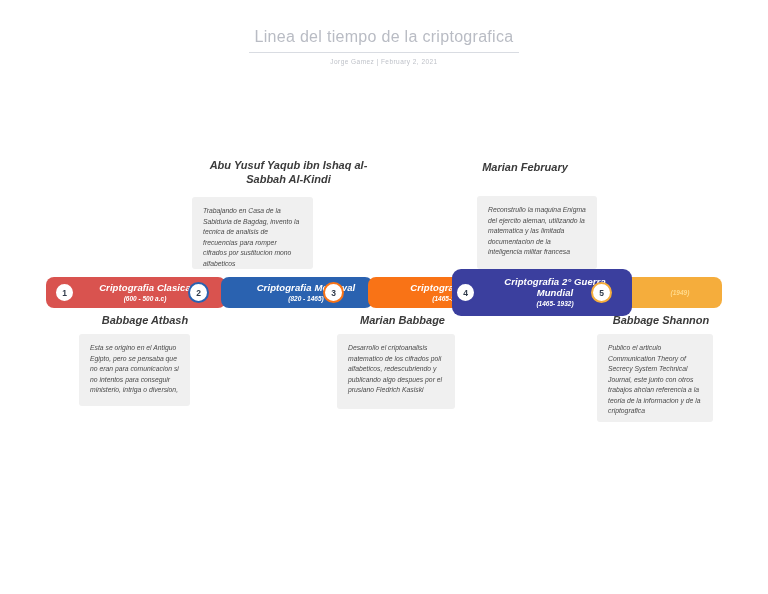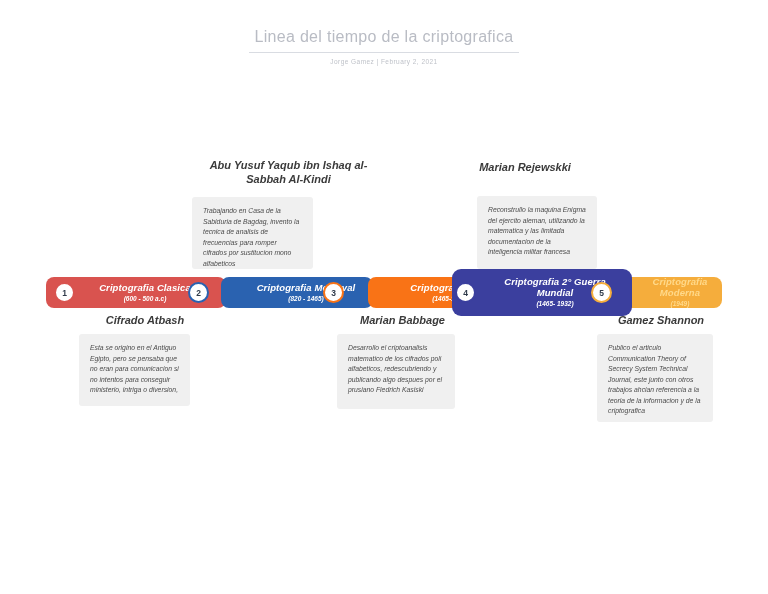--- a/index.html
+++ b/index.html
@@ -138,21 +138,21 @@
 </div>
 
 <div class="event" style="left:168px; top:158px; width:165px;margin-left:38px;">
   <div class="event-heading">Abu Yusuf Yaqub ibn Ishaq al-Sabbah Al-Kindi</div>
 </div>
 <div class="event" style="left:192px; top:197px; width:121px; height:72px;">
   <div class="event-box" style="height:72px;">Trabajando en Casa de la Sabiduria de Bagdag, invento la tecnica de analisis de frecuencias para romper cifrados por sustitucion mono alfabeticos</div>
 </div>
 
 <div class="event" style="left:450px; top:160px; width:150px;">
-  <div class="event-heading">Marian Rejewskki</div>
+  <div class="event-heading">Marian February</div>
 </div>
 <div class="event" style="left:477px; top:196px; width:120px; height:73px;">
   <div class="event-box" style="height:73px;">Reconstrullo la maquina Enigma del ejercito aleman, utilizando la matematica y las limitada documentacion de la inteligencia militar francesa</div>
 </div>
 
 <div class="timeline">
 
   <div class="seg" style="left:0px; width:180px; background:#d9534f;">
     <div class="seg-title">Criptografia Clasica</div>
     <div class="seg-range">(600 - 500 a.c)</div>
@@ -167,21 +167,20 @@
     <div class="seg-title">Criptografia 1800</div>
     <div class="seg-range">(1465-1800)</div>
   </div>
 
   <div class="seg tall" style="left:406px; width:180px; background:#3b3f9e; padding-left:26px;">
     <div class="seg-title" style="max-width:135px;">Criptografia 2° Guerra Mundial</div>
     <div class="seg-range">(1465- 1932)</div>
   </div>
 
   <div class="seg dim" style="left:570px; width:106px; background:#f5ad3c; padding-left:22px;">
-    <div class="seg-title">Criptografia Moderna</div>
     <div class="seg-range">(1949)</div>
   </div>
 
   <div class="marker" style="left:8px; border:2.5px solid #d9534f;">
     <span>1</span>
   </div>
   <div class="marker" style="left:142px; border:2.5px solid #2a62b0;">
     <span>2</span>
   </div>
   <div class="marker" style="left:277px; border:2.5px solid #f97316;">
@@ -189,31 +188,31 @@
   </div>
   <div class="marker" style="left:409px; border:2.5px solid #3b3f9e;">
     <span>4</span>
   </div>
   <div class="marker" style="left:545px; border:2.5px solid #f5ad3c;">
     <span>5</span>
   </div>
 </div>
 
 <div class="event" style="left:55px; top:313px; width:180px;">
-  <div class="event-heading">Cifrado Atbash</div>
+  <div class="event-heading">Babbage Atbash</div>
 </div>
 <div class="event" style="left:79px; top:334px; width:111px; height:72px;">
   <div class="event-box" style="height:72px;">Esta se origino en el Antiguo Egipto, pero se pensaba que no eran para comunicacion si no intentos para conseguir ministerio, intriga o diversion,</div>
 </div>
 
 <div class="event" style="left:315px; top:313px; width:175px;">
   <div class="event-heading">Marian Babbage</div>
 </div>
 <div class="event" style="left:337px; top:334px; width:118px; height:75px;">
   <div class="event-box" style="height:75px;">Desarrollo el criptoanalisis matematico de los cifrados poli alfabeticos, redescubriendo y publicando algo despues por el prusiano Fiedrich Kasiski</div>
 </div>
 
 <div class="event" style="left:572px; top:313px; width:178px;">
-  <div class="event-heading">Gamez Shannon</div>
+  <div class="event-heading">Babbage Shannon</div>
 </div>
 <div class="event" style="left:597px; top:334px; width:116px; height:88px;">
   <div class="event-box" style="height:88px;">Publico el articulo Communication Theory of Secrecy System Technical Journal, este junto con otros trabajos ahcian referencia a la teoria de la informacion y de la criptografica</div>
 </div>
 
 </body></html>

